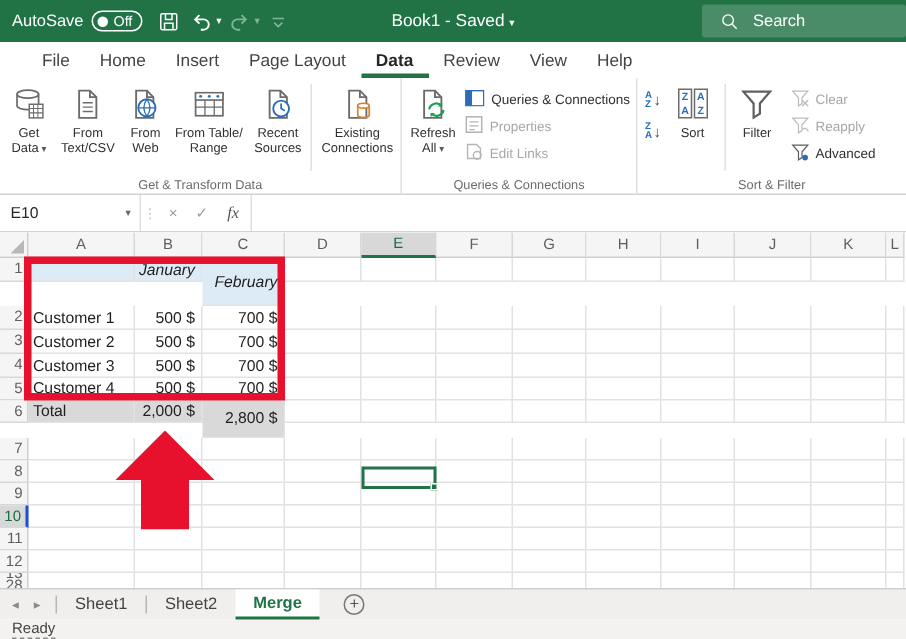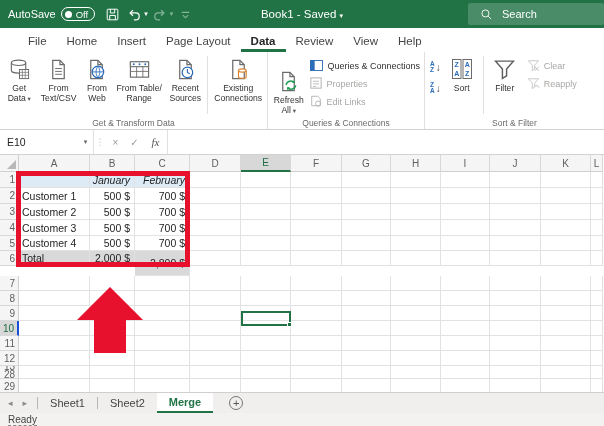--- a/index.html
+++ b/index.html
@@ -234,21 +234,21 @@
             <ellipse cx="16" cy="13" rx="4" ry="1.7" fill="#fff" stroke="#d9822b" stroke-width="1.2"></ellipse>
             <path d="M12 13v6.5c0 .9 1.8 1.7 4 1.7s4-.8 4-1.7V13" fill="none" stroke="#d9822b" stroke-width="1.2"></path>
           </svg>
         </div>
         <div class="blabel">Existing
 Connections</div>
       </div>
       <div class="glabel">Get &amp; Transform Data</div>
     </div>
     <div class="rgroup" style="width: 157px;">
-      <div class="bigbtn" style="width: 46px; justify-content: flex-end;">
+      <div class="bigbtn" style="width: 46px;">
         <div class="bicon">
           <svg width="23" height="23" viewBox="0 0 24 24">
             <path d="M6 2.5h7.5L18 7v14.5H6z" fill="#fff" stroke="#6b6b6b" stroke-width="1.3"></path>
             <path d="M13.5 2.5V7H18" fill="none" stroke="#6b6b6b" stroke-width="1.3"></path>
             <path d="M9.5 15.5a5 5 0 0 1 8.6-2.4" fill="none" stroke="#1e9e54" stroke-width="1.6"></path>
             <path d="M18.5 10.5v3h-3z" fill="#1e9e54"></path>
             <path d="M19.5 16a5 5 0 0 1-8.6 2.4" fill="none" stroke="#1e9e54" stroke-width="1.6"></path>
             <path d="M10.5 21v-3h3z" fill="#1e9e54"></path>
           </svg>
         </div>
@@ -326,20 +326,27 @@
               <path d="M13 13l7 7M20 13l-7 7" stroke="#bdbdbd" stroke-width="1.6"></path>
             </svg></span>
           <span>Clear</span>
         </div>
         <div class="smallbtn disabled">
           <span><svg width="13" height="13" viewBox="0 0 22 22">
               <path d="M2.5 3h17l-6.5 7.5V17l-4 2.5v-9z" fill="none" stroke="#bdbdbd" stroke-width="1.4"></path>
               <path d="M13 16a4 4 0 0 1 7 2" fill="none" stroke="#bdbdbd" stroke-width="1.6"></path>
             </svg></span>
           <span>Reapply</span>
+        </div>
+        <div class="smallbtn">
+          <span><svg width="13" height="13" viewBox="0 0 22 22">
+              <path d="M2.5 3h17l-6.5 7.5V17l-4 2.5v-9z" fill="none" stroke="#5f5f5f" stroke-width="1.4"></path>
+              <circle cx="16.5" cy="17" r="3.2" fill="#2b6cb8"></circle>
+            </svg></span>
+          <span>Advanced</span>
         </div>
       </div>
       <div class="glabel">Sort &amp; Filter</div>
     </div>
   </div>
 
 <div class="fbar">
   <div class="namebox">E10</div>
   <div class="nb-caret">▾</div>
   <div class="fdots">⋮</div>
@@ -364,21 +371,21 @@
       <div class="chdr" style="width: 50px; height: 17px;">H</div>
       <div class="chdr" style="width: 49px; height: 17px;">I</div>
       <div class="chdr" style="width: 51px; height: 17px;">J</div>
       <div class="chdr" style="width: 50px; height: 17px;">K</div>
       <div class="chdr" style="width: 12px; height: 17px;">L</div>
     </div>
     <div class="grow">
       <div class="rhdr" style="width: 19px; height: 16px;">1</div>
       <div class="cell hdrblue txt" style="width: 71px; height: 16px;"></div>
       <div class="cell hdrblue num" style="width: 45px; height: 16px;">January</div>
-      <div class="cell hdrblue num" style="width: 55px; height: 16px;">February</div>
+      <div class="cell hdrblue num" style="width: 55px; height: 32px;">February</div>
       <div class="cell" style="width: 51px; height: 16px;"></div>
       <div class="cell" style="width: 50px; height: 16px;"></div>
       <div class="cell" style="width: 51px; height: 16px;"></div>
       <div class="cell" style="width: 49px; height: 16px;"></div>
       <div class="cell" style="width: 50px; height: 16px;"></div>
       <div class="cell" style="width: 49px; height: 16px;"></div>
       <div class="cell" style="width: 51px; height: 16px;"></div>
       <div class="cell" style="width: 50px; height: 16px;"></div>
       <div class="cell" style="width: 12px; height: 16px;"></div>
     </div>

